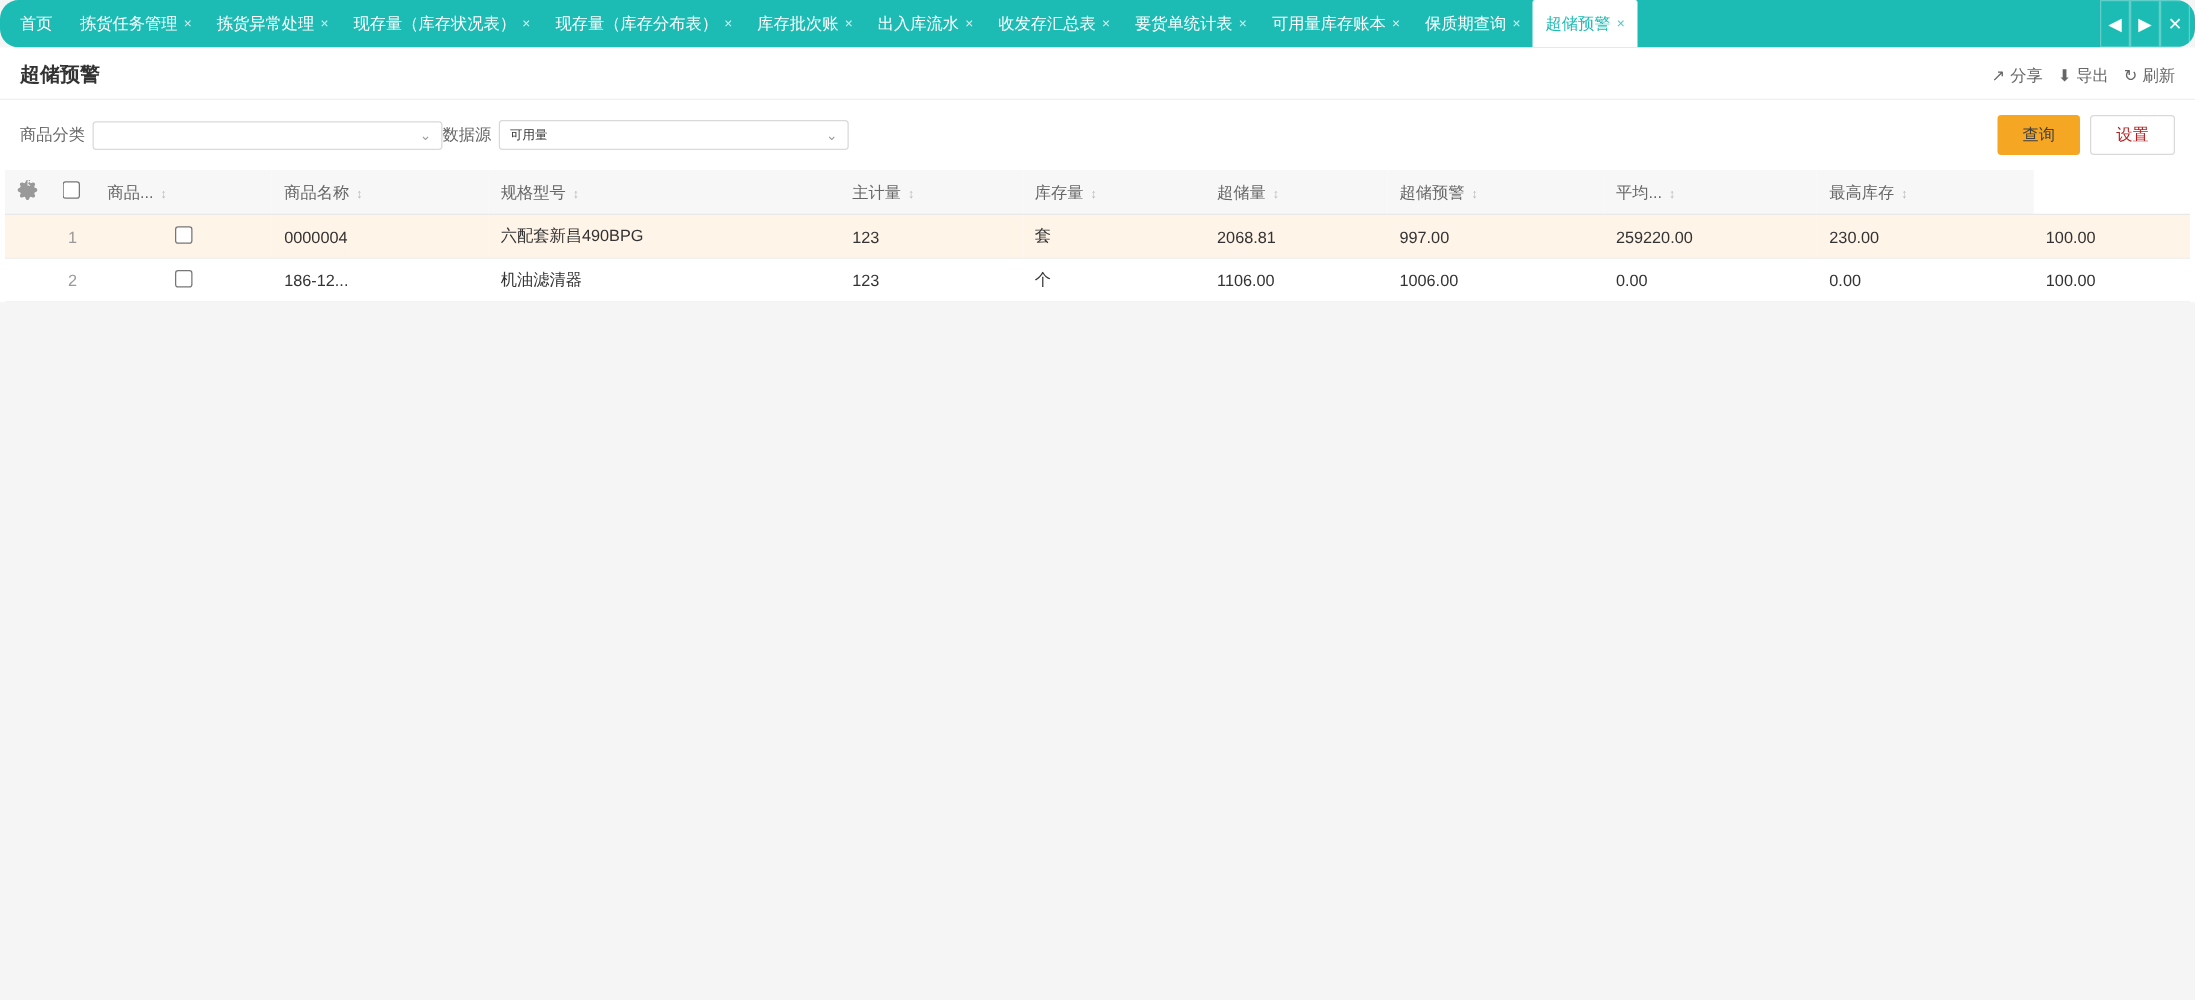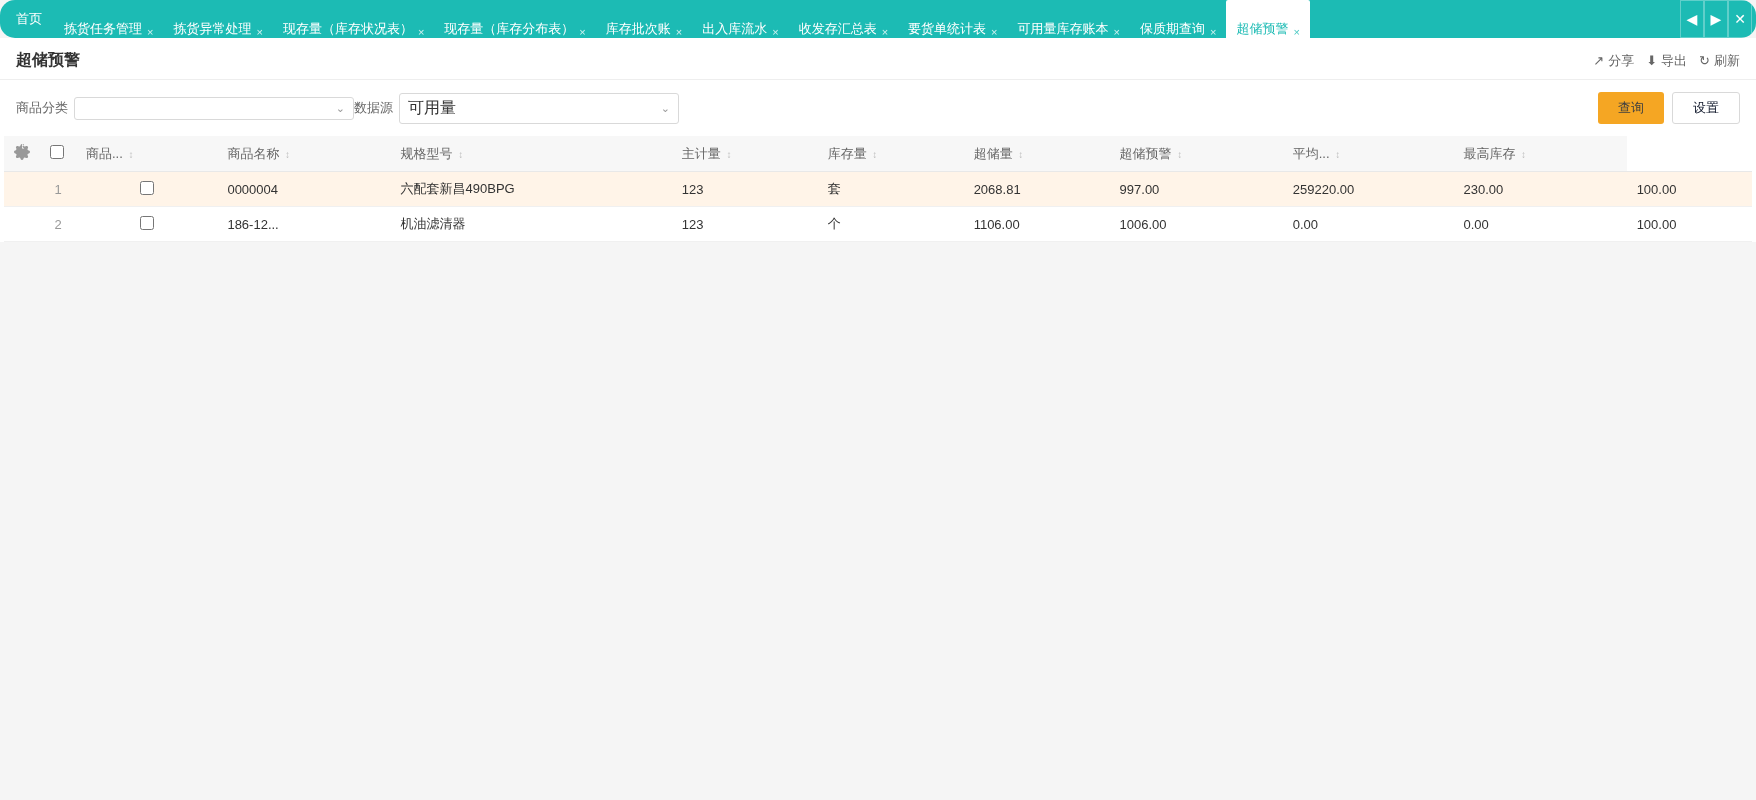--- a/index.html
+++ b/index.html
@@ -11,21 +11,21 @@
       align-items: center;
       background: #1cbbb4;
       height: 38px;
       padding: 0 4px;
       overflow: hidden;
       white-space: nowrap;
       border-radius: 15px;
     }
     .top-nav .nav-item {
       display: inline-flex;
-      align-items: flex-end;
+      align-items: center;
       padding: 0 10px;
       height: 38px;
       color: #fff;
       font-size: 13px;
       cursor: pointer;
       flex-shrink: 0;
     }
     .top-nav .nav-item.active { background: #fff; color: #1cbbb4; border-radius: 2px 2px 0 0; }
     .top-nav .nav-item .close-btn {
       margin-left: 5px;
@@ -124,40 +124,40 @@
       display: flex;
       align-items: center;
       border: 1px solid #d9d9d9;
       border-radius: 3px;
       padding: 4px 8px;
       min-width: 280px;
       cursor: pointer;
       background: #fff;
       justify-content: space-between;
     }
-    .filter-select-datasource .select-text { color: #333; font-size: 16px; }
+    .filter-select-datasource .select-text { color: #333; font-size: 10px; }
     .filter-select-datasource .chevron { color: #999; font-size: 11px; }
 
     .action-buttons {
       display: flex;
       gap: 8px;
       margin-left: auto;
     }
     .btn-query {
       background: #f5a623;
       color: #404040;
       border: none;
       border-radius: 3px;
       padding: 6px 20px;
       cursor: pointer;
       font-size: 13px;
     }
     .btn-setting {
       background: #fff;
-      color: #0f172a;
+      color: #b91c1c;
       border: 1px solid #d9d9d9;
       border-radius: 3px;
       padding: 6px 20px;
       cursor: pointer;
       font-size: 13px;
     }
 
     
     .table-container {
       padding: 0 4px;

